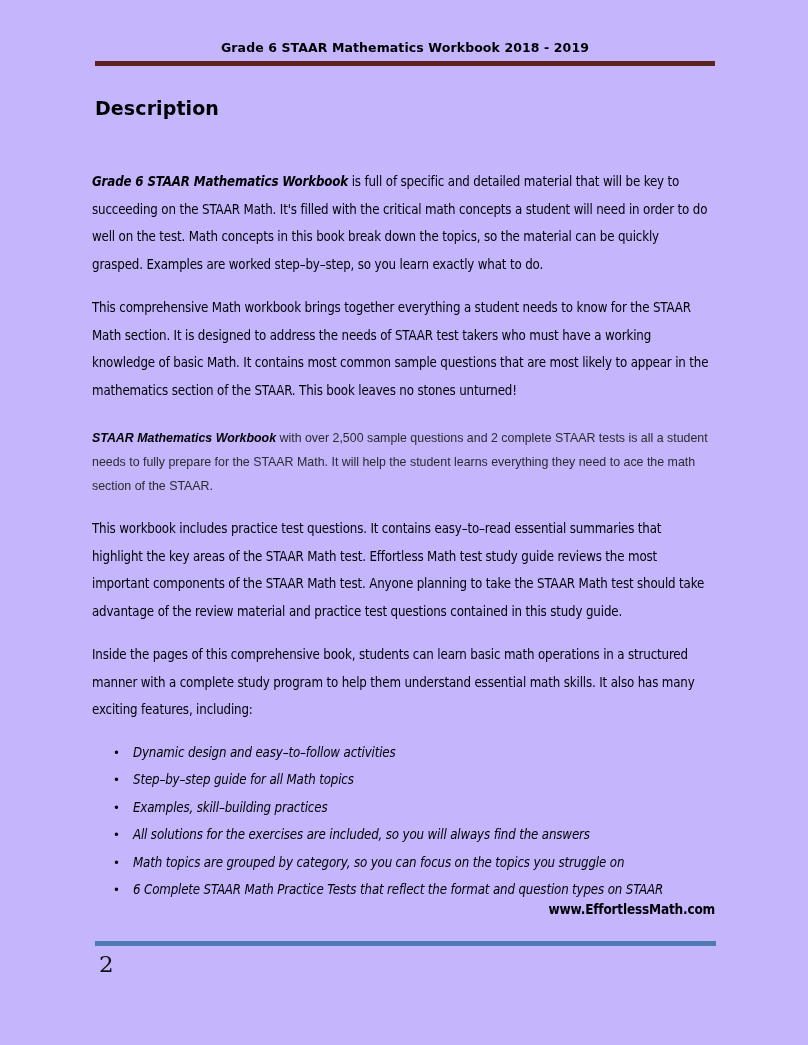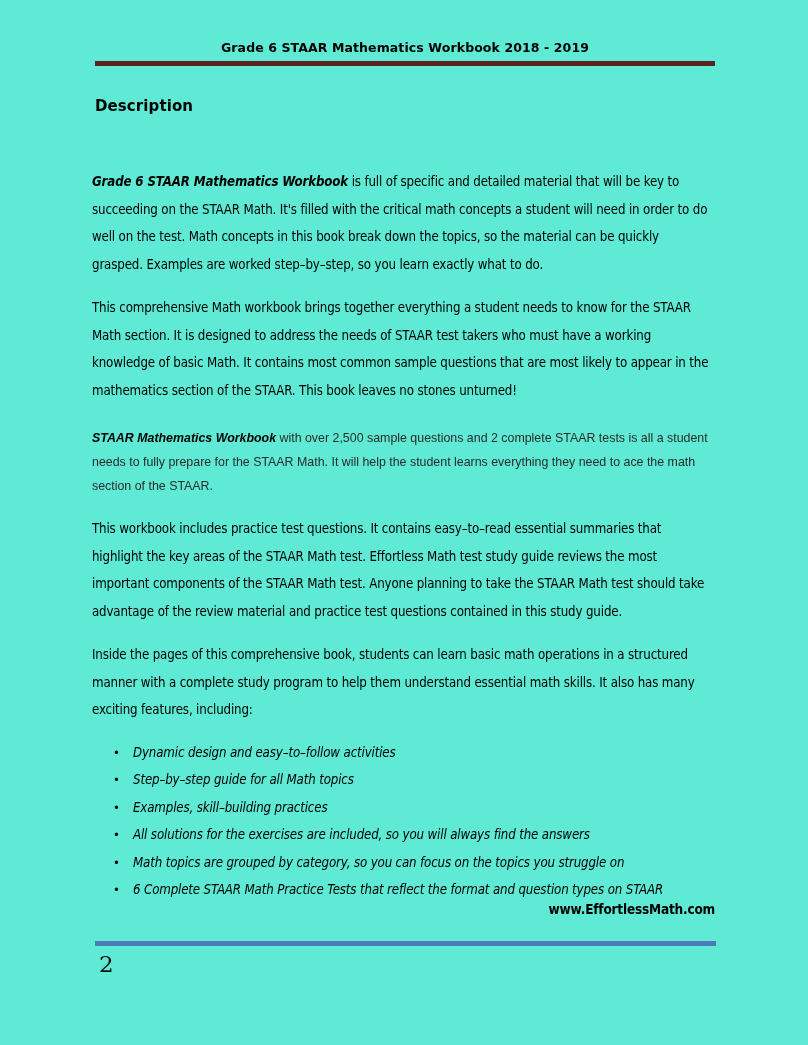--- a/index.html
+++ b/index.html
@@ -13,21 +13,21 @@
     position: relative;
     overflow: hidden;
     font-family: "DejaVu Sans", sans-serif;
     color: #000000;
     -webkit-font-smoothing: none;
   }
 
   .page {
     position: absolute;
     inset: 0;
-    background: #5eead4;
+    background: #c4b5fd;
   }
 
   
   .header {
     position: absolute;
     left: 95px;
     top: 40px;
     width: 620px;
   }
   .header-title {
@@ -46,21 +46,21 @@
     background: #5C2220;
     width: 620px;
   }
 
   
   .section-heading {
     position: absolute;
     left: 95px;
     top: 97px;
     font-family: "DejaVu Sans", sans-serif;
-    font-size: 15px;
+    font-size: 19px;
     font-weight: bold;
     letter-spacing: 0.1px;
   }
 
   
   .content {
     position: absolute;
     left: 92px;
     top: 168px;
     width: 618px;

